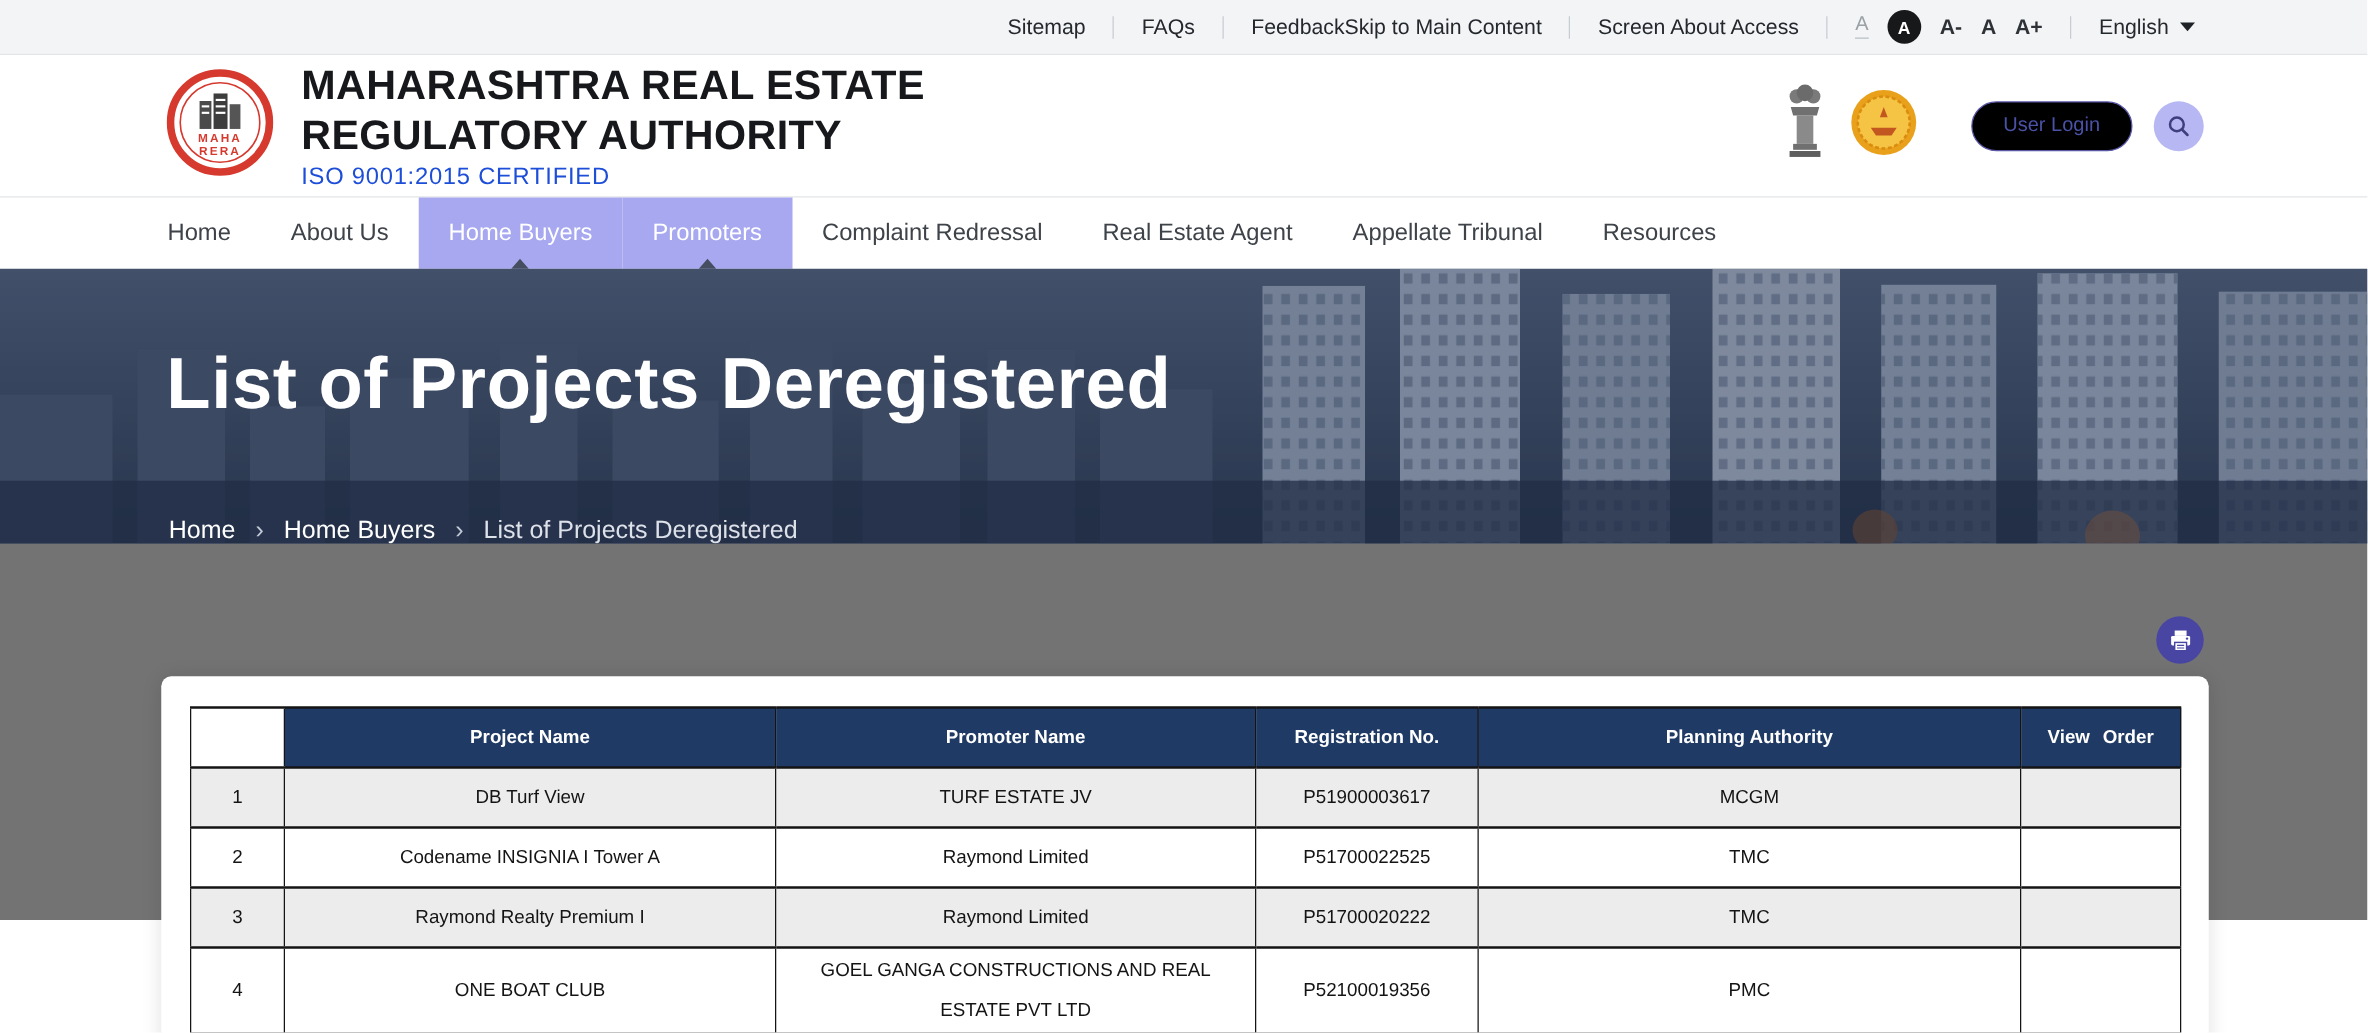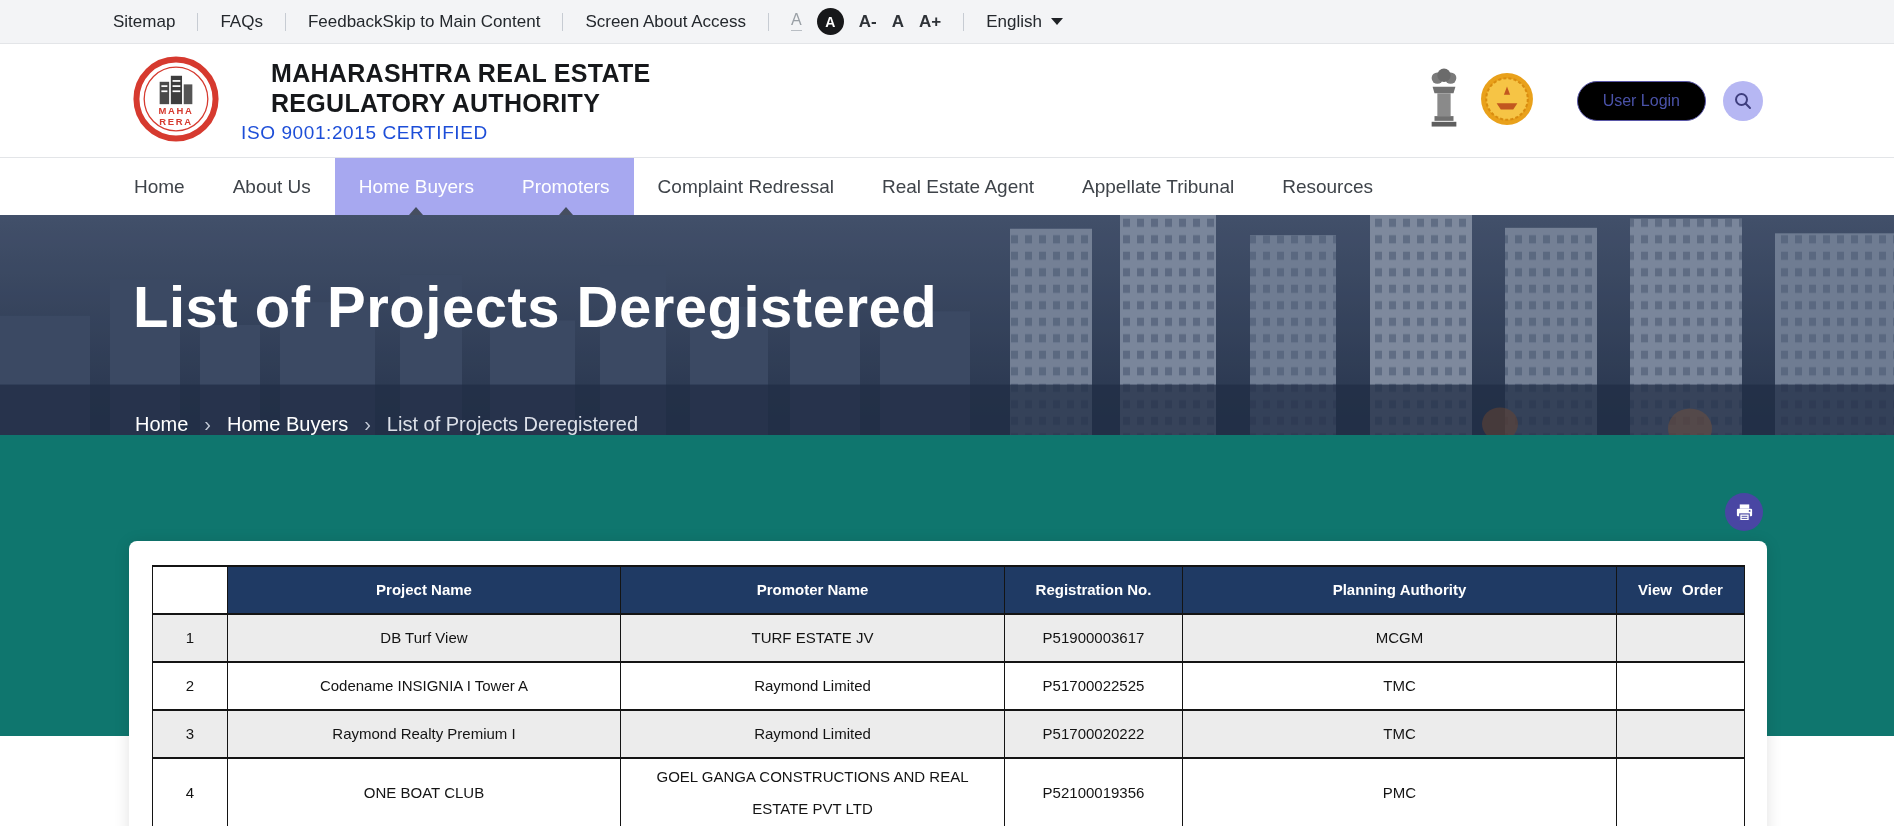--- a/index.html
+++ b/index.html
@@ -1,40 +1,40 @@
 <!DOCTYPE html>
 <html><head>
 <meta charset="utf-8">
 <style>
   * { margin:0; padding:0; box-sizing:border-box; }
   html,body { width:1894px; height:826px; overflow:hidden; background:#fff;
     font-family:"Liberation Sans", sans-serif; }
 
   
   .topbar { height:44px; background:#f3f4f6; border-bottom:1px solid #e3e5e8;
-    display:flex; align-items:center; justify-content:flex-start;
-    padding:0 138px 0 113px; font-size:17px; color:#24282d; }
+    display:flex; align-items:center; justify-content:flex-end;
+    padding:0 138px 0 81px; font-size:17px; color:#24282d; }
   .tb-group { display:flex; align-items:center; gap:22px; }
   .tb-link { cursor:pointer; }
   .tb-sep { width:1px; height:18px; background:#c7ccd3; display:inline-block; }
   .fontctl { display:flex; align-items:center; gap:15px; }
   .fc-default { color:#9aa0a6; font-size:16px; border-bottom:1px solid #b9bec4; line-height:1; padding-bottom:2px; cursor:pointer; }
   .fc-contrast { width:27px; height:27px; border-radius:50%; background:#17181a; color:#fff;
     font-size:14px; font-weight:700; display:flex; align-items:center; justify-content:center; cursor:pointer; }
   .fc-btn { font-size:17px; font-weight:600; color:#2e3237; cursor:pointer; }
   .lang { display:flex; align-items:center; gap:9px; cursor:pointer; }
   .caret-down { width:0; height:0; border-left:6px solid transparent; border-right:6px solid transparent;
     border-top:7px solid #1f2226; }
 
   
   .header { height:113px; background:#fff; display:flex; align-items:center;
     justify-content:space-between; padding:0 131px 0 133px; }
   .brand { display:flex; align-items:center; }
   .brand-text { margin-left:22px; }
-  .brand-title { font-size:25px; font-weight:800; color:#16181b; line-height:1.2; letter-spacing:.3px;margin-left:30px; }
+  .brand-title { font-size:33px; font-weight:800; color:#16181b; line-height:1.2; letter-spacing:.3px; }
   .brand-cert { font-size:19px; color:#1d4ed8; letter-spacing:.6px; margin-top:4px; }
   .header-right { display:flex; align-items:center; gap:17px; }
   .login-btn { height:40px; padding:0 25px; border:1.6px solid #5a57a8; border-radius:21px;
     color:#4a52a8; font-size:16px; background:#000000; display:flex; align-items:center; cursor:pointer; margin-left:26px; }
   .search-btn { width:40px; height:40px; border-radius:50%; background:#b6b7f3;
     display:flex; align-items:center; justify-content:center; cursor:pointer; }
 
   
   .nav { height:58px; border-top:1px solid #e3e5e8; display:flex; align-items:stretch;
     padding:0 120px 0 110px; background:#fff; }
@@ -52,21 +52,21 @@
   .hero svg.sky { position:absolute; inset:0; width:100%; height:100%; }
   .hero-title { position:absolute; left:133px; top:58px; font-size:58px; font-weight:700;
     color:#ffffff; letter-spacing:.5px; }
   .breadcrumb { position:absolute; left:135px; top:198px; display:flex; align-items:center;
     gap:16px; font-size:20px; color:#fff; }
   .bc-sep { color:#c3cad7; font-size:20px; }
   .bc-current { color:#dde1e9; }
   .bc-link { cursor:pointer; }
 
   
-  .content { position:relative; height:301px; background:#0f766e;text-decoration:underline; }
+  .content { position:relative; height:301px; background:#737373;text-decoration:underline; }
   .print-btn { position:absolute; right:131px; top:58px; width:38px; height:38px; border-radius:50%;
     background:#4946a3; display:flex; align-items:center; justify-content:center; cursor:pointer; }
   .table-card { position:absolute; left:129px; top:106px; width:1638px; height:420px;
     background:#fff; border-radius:8px; box-shadow:0 2px 16px rgba(0,0,0,.12); padding:24px 23px; }
   table.dereg { border-collapse:collapse; width:1592px; font-size:15px; color:#141414; table-layout:fixed; }
   table.dereg th, table.dereg td { border-left:1px solid #141414; border-right:1px solid #141414;
     border-top:2px solid #141414; border-bottom:2px solid #141414;
     text-align:center; vertical-align:middle; padding:2px 8px; line-height:2.1; }
   table.dereg thead th { background:#1f3a64; color:#fff; font-weight:700; height:48px; line-height:1.3; }
   table.dereg thead th.blank { background:#fff; }

